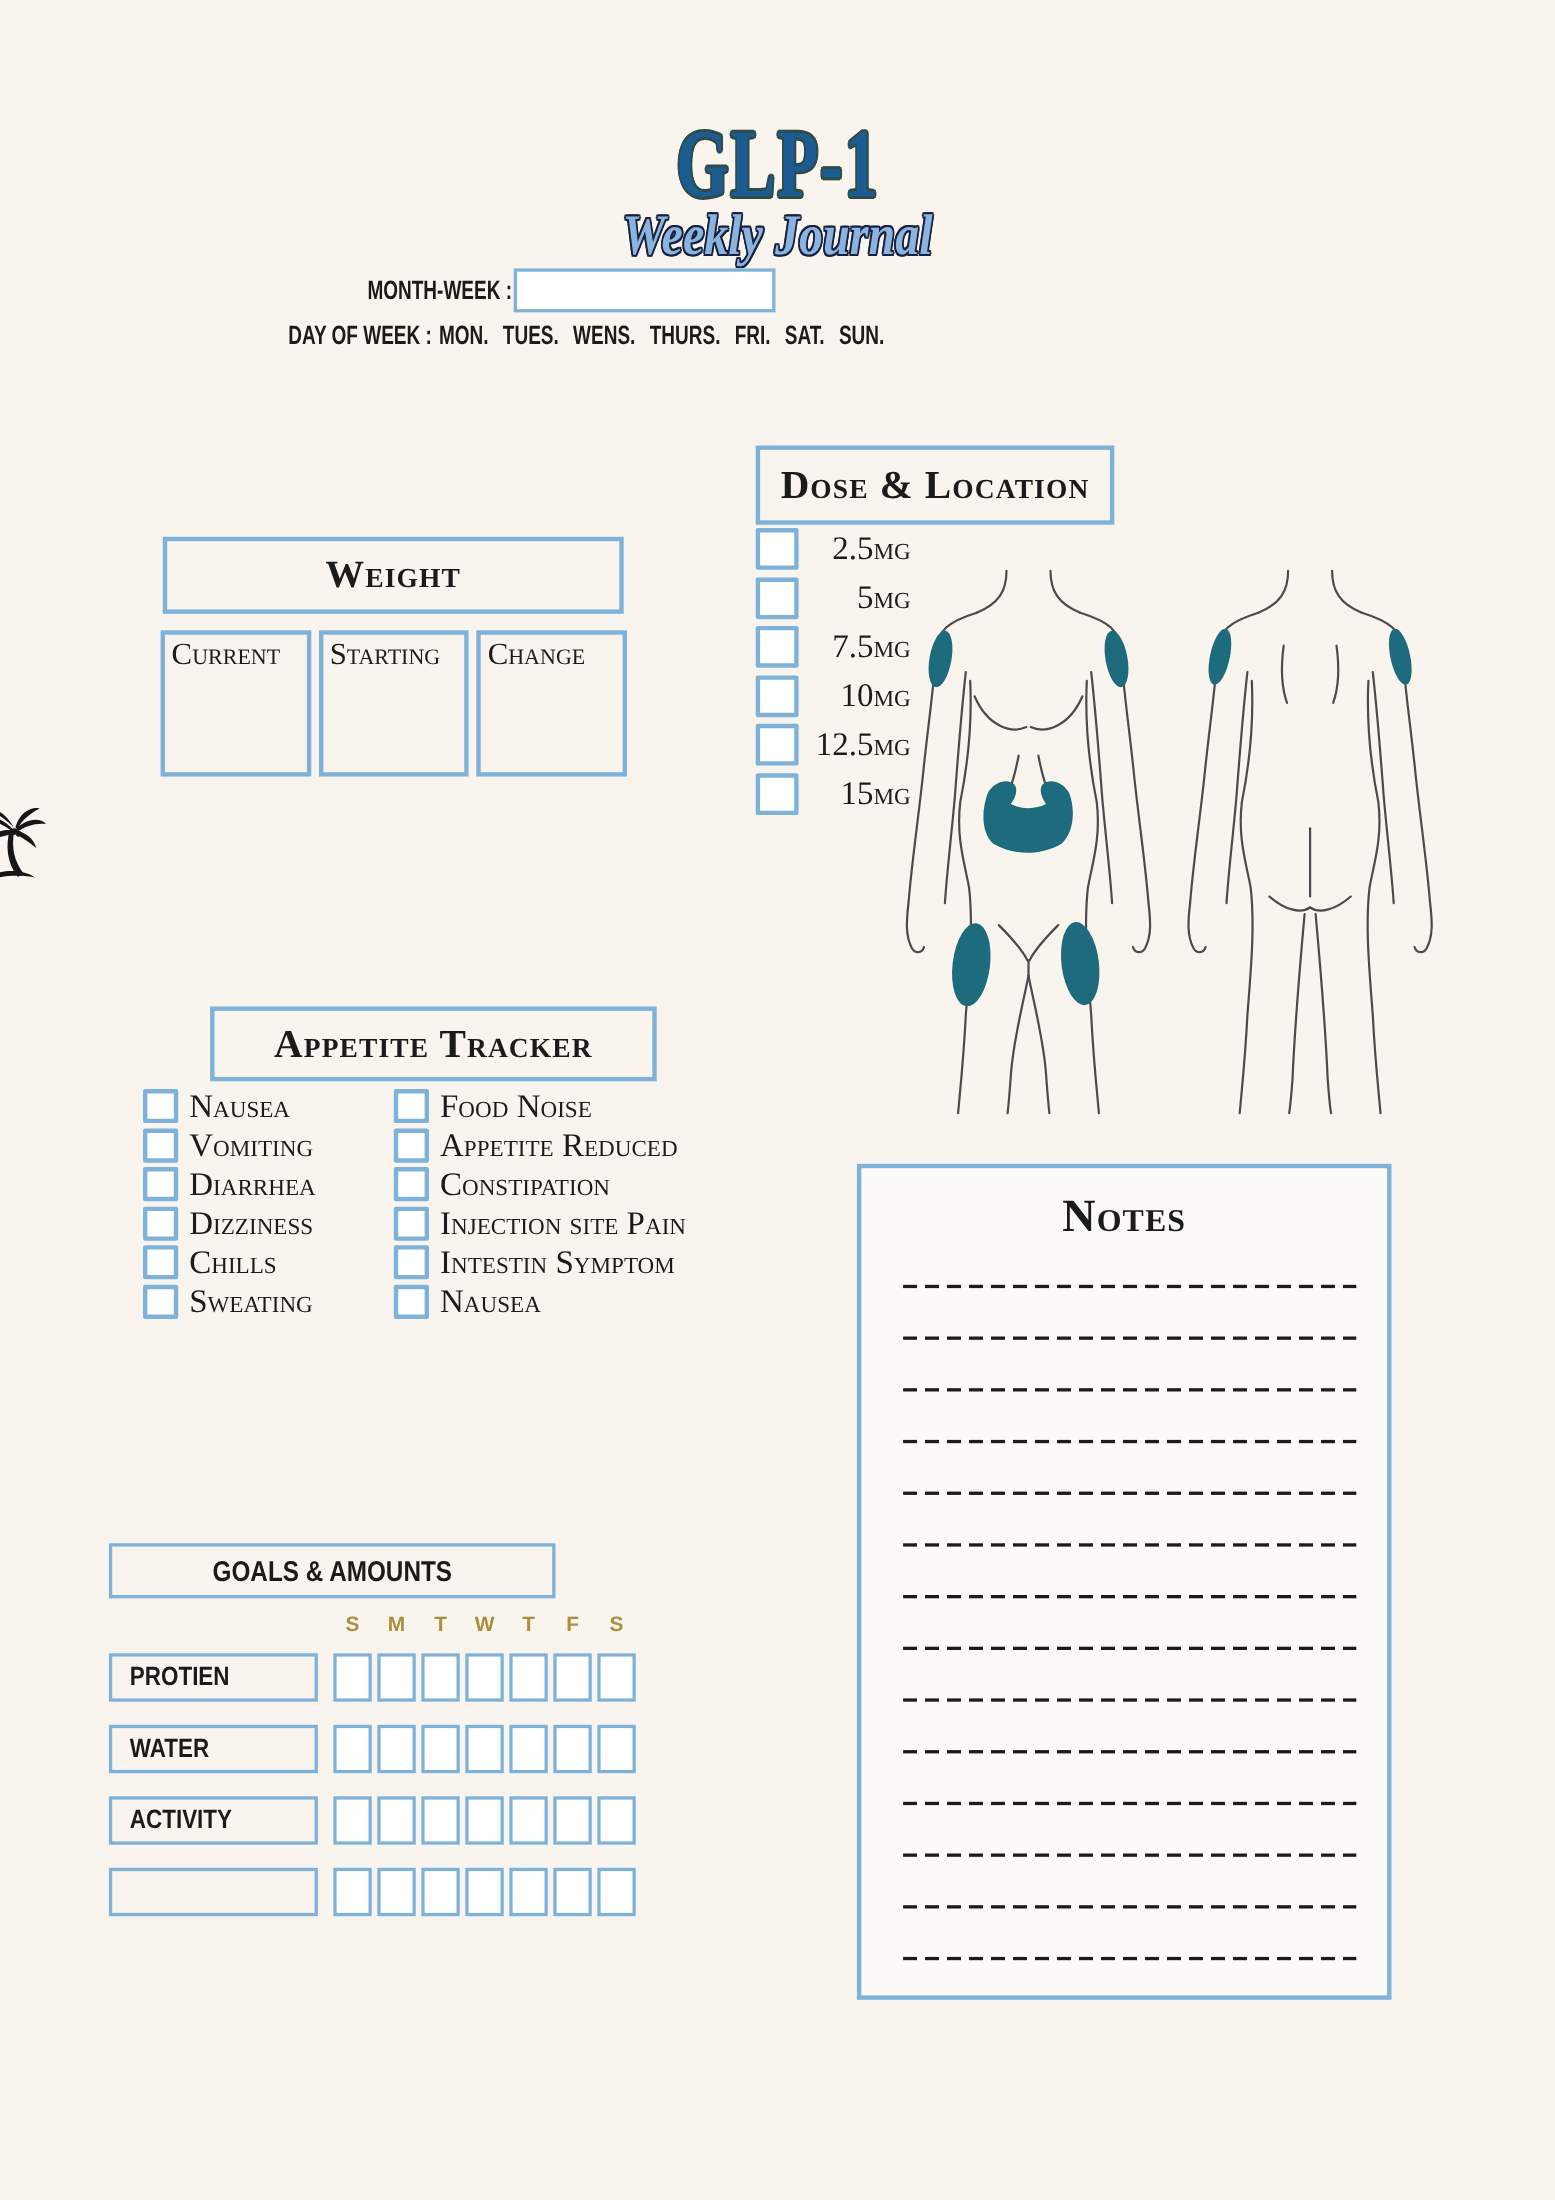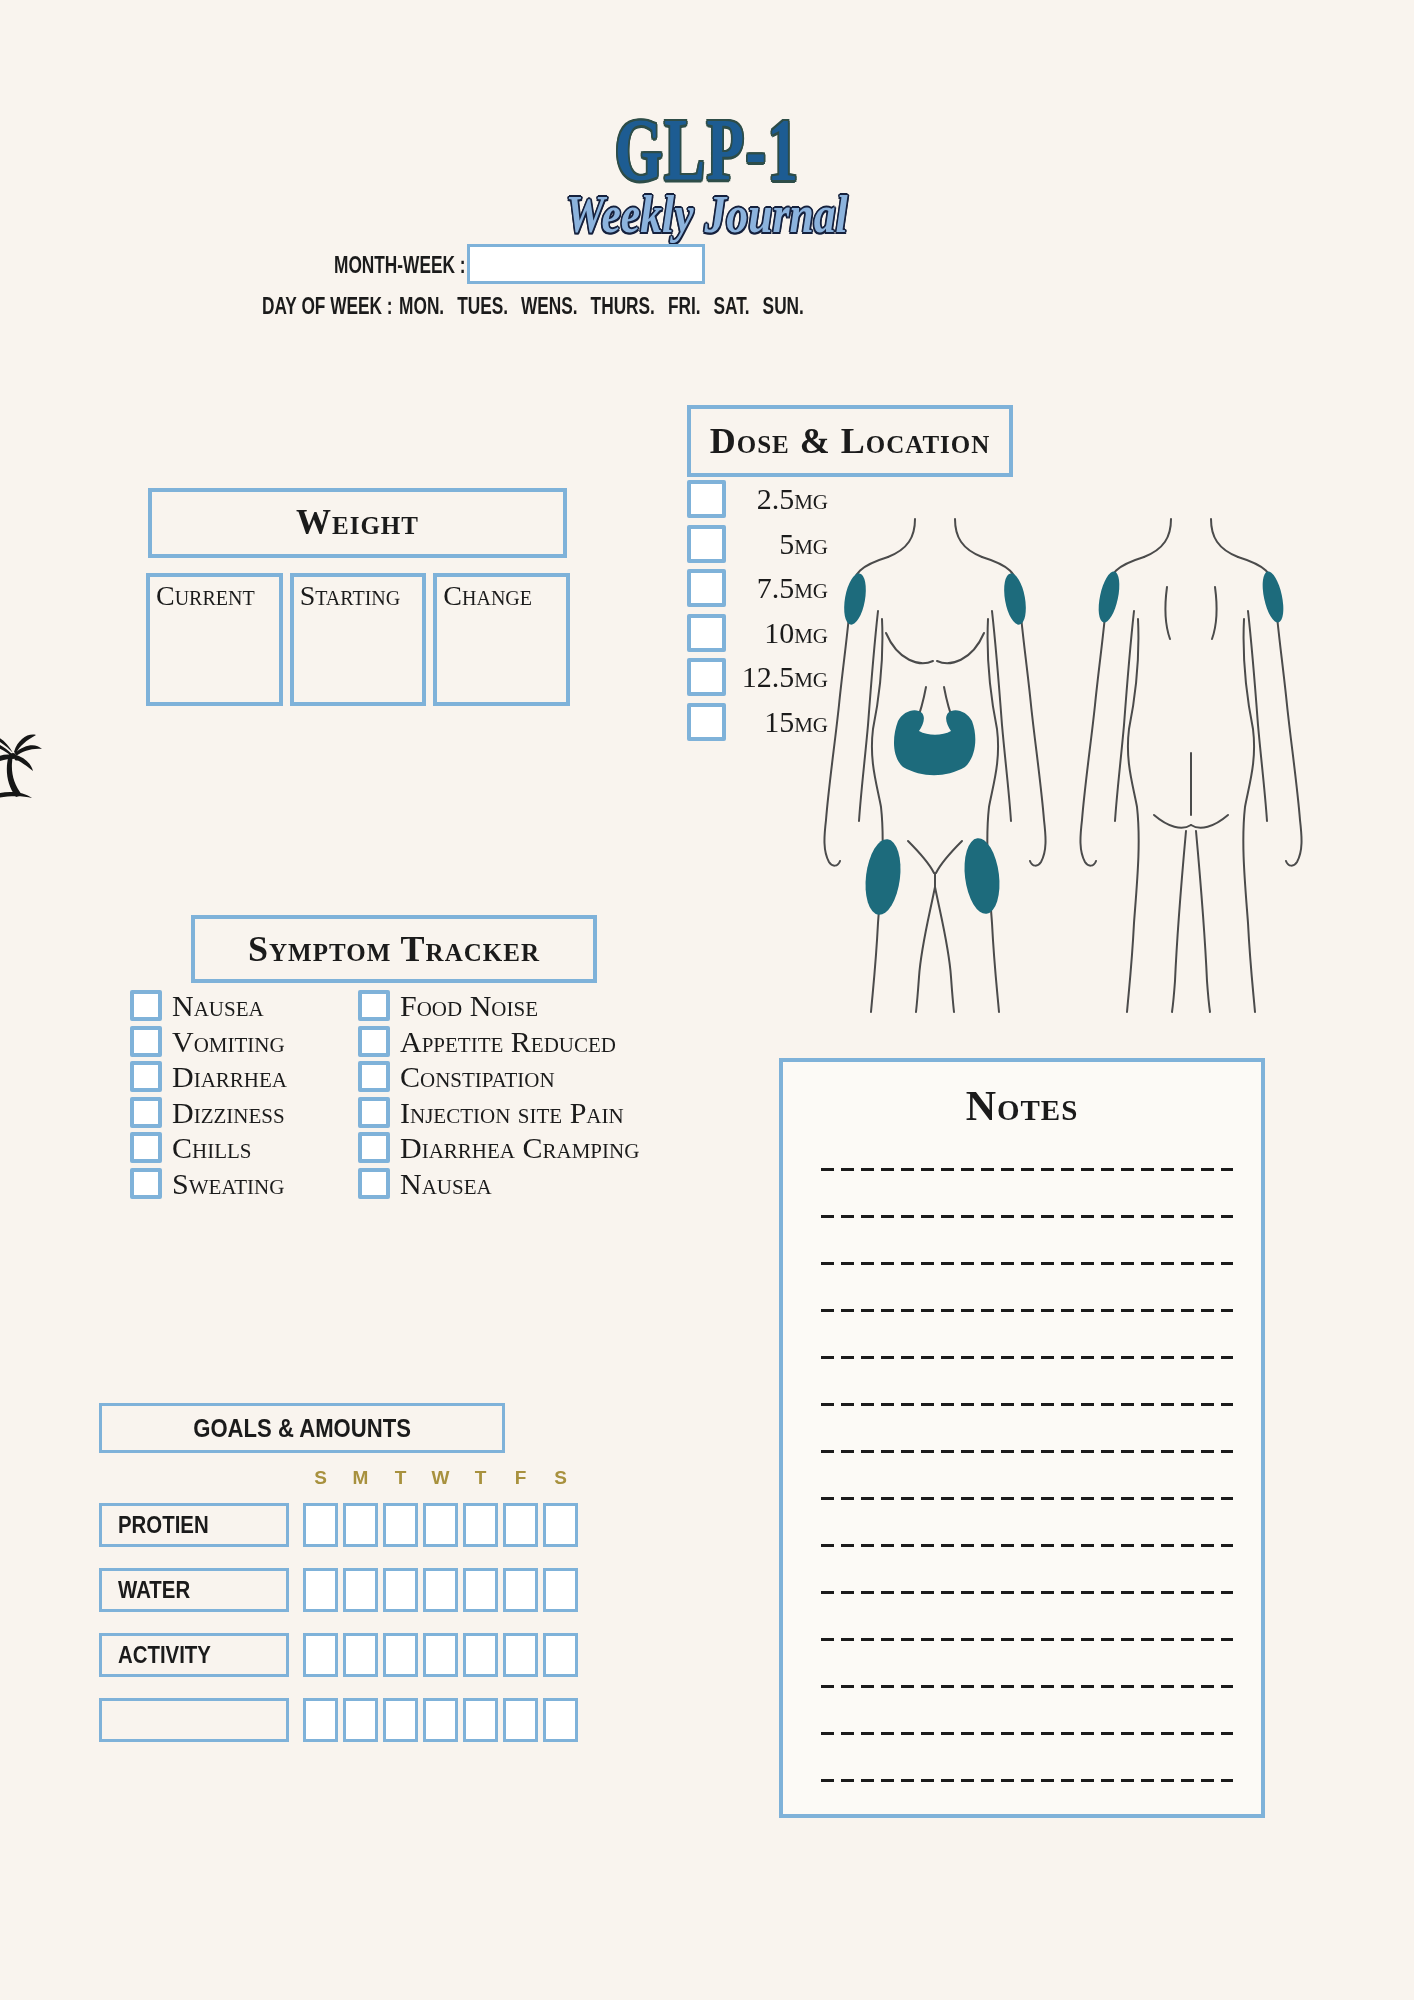--- a/index.html
+++ b/index.html
@@ -226,21 +226,21 @@
       <path class="ln" d="M406,300 C392,312 378,316 369,310"></path>
       <path class="ln" d="M364,316 C360,360 355,420 353,466 C352,480 351,490 350,497"></path>
       <path class="ln" d="M374,316 C378,360 383,420 385,466 C386,480 387,490 388,497"></path>
     </g>
 
     <ellipse class="site" cx="287" cy="82" rx="9" ry="26" transform="rotate(12 287 82)"></ellipse>
     <ellipse class="site" cx="451" cy="82" rx="9" ry="26" transform="rotate(-12 451 82)"></ellipse>
   </svg>
 
   <div class="hbox" style="left:191px;top:915px;width:406px;height:68px;">
-    <span class="htitle serif sc" style="font-size:36px;">Symptom Tracker</span>
+    <span class="htitle serif sc" style="font-size:36px;">Appetite Tracker</span>
   </div>
   <div class="sym-col left" id="symLeft">
       <div class="sym-row">
         <span class="cb cb-s"></span>
         <span class="sym-label sc">Nausea</span>
       </div>
       <div class="sym-row">
         <span class="cb cb-s"></span>
         <span class="sym-label sc">Vomiting</span>
       </div>
@@ -273,21 +273,21 @@
       <div class="sym-row">
         <span class="cb cb-s"></span>
         <span class="sym-label sc">Constipation</span>
       </div>
       <div class="sym-row">
         <span class="cb cb-s"></span>
         <span class="sym-label sc">Injection site Pain</span>
       </div>
       <div class="sym-row">
         <span class="cb cb-s"></span>
-        <span class="sym-label sc">Diarrhea Cramping</span>
+        <span class="sym-label sc">Intestin Symptom</span>
       </div>
       <div class="sym-row">
         <span class="cb cb-s"></span>
         <span class="sym-label sc">Nausea</span>
       </div>
     </div>
 
   <div class="notes-box">
     <div class="notes-title serif sc">Notes</div>
     <div class="note-lines" id="noteLines">

